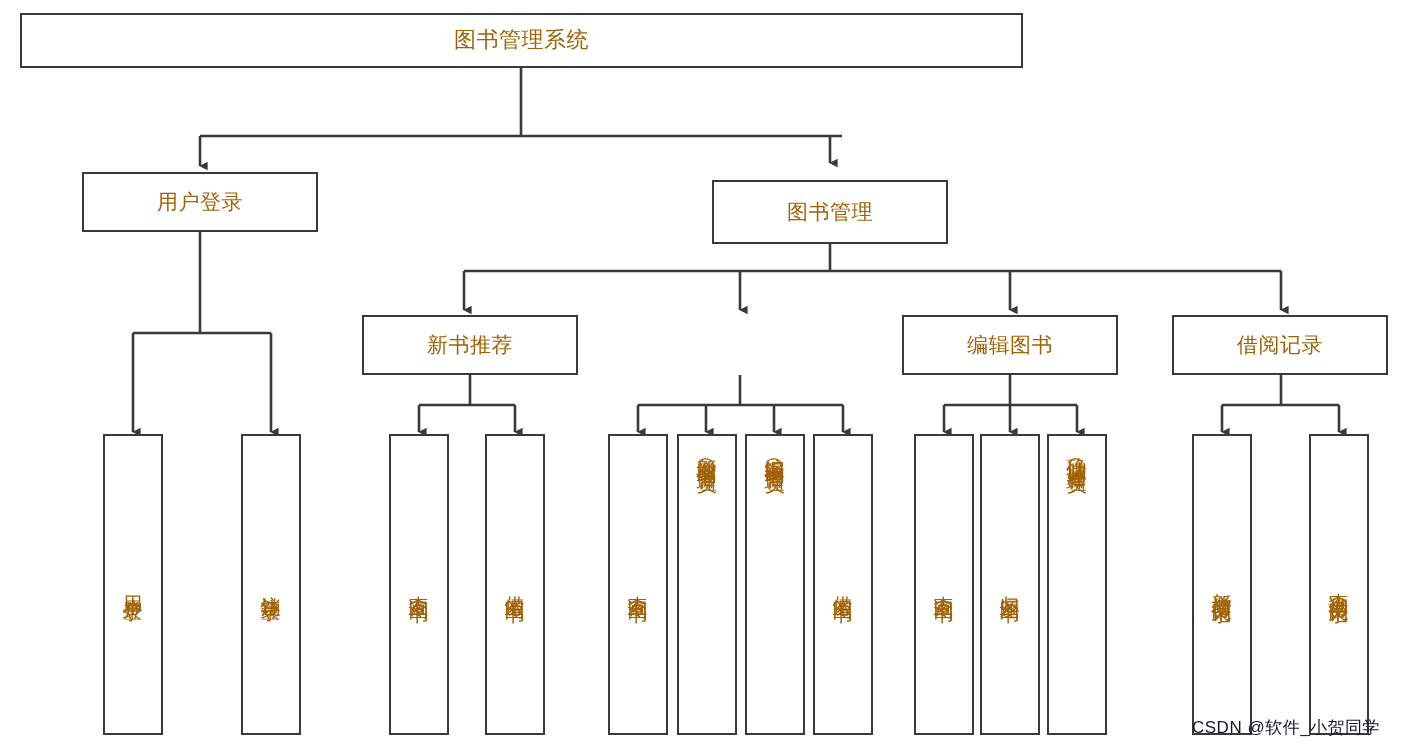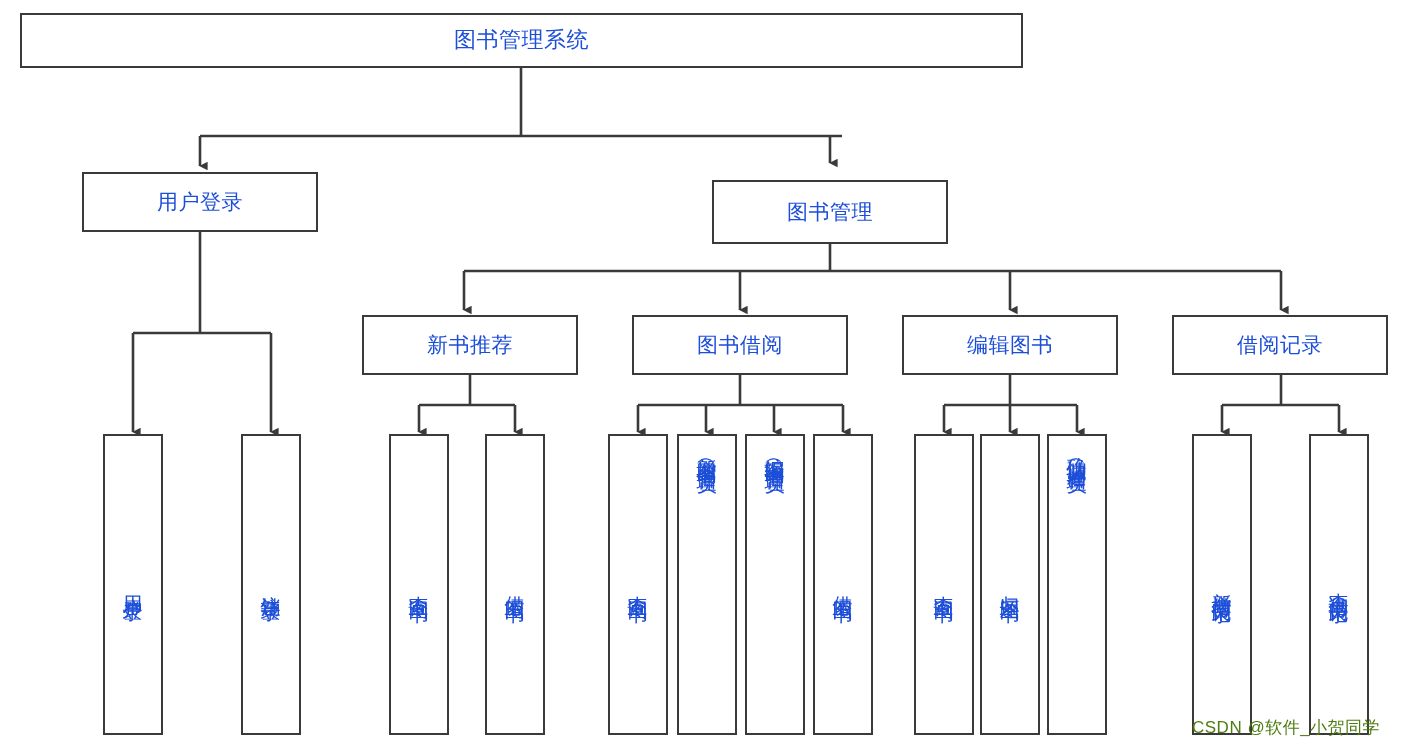--- a/index.html
+++ b/index.html
@@ -33,21 +33,21 @@
     border: 2.5px solid #3a3a3a;
     display: flex;
     align-items: center;
     justify-content: center;
     color: #2b2b2b;
   }
   .node-label {
     display: block;
     text-align: center;
     line-height: 1.28;
-    color: #1d4ed8;
+    color: #a16207;
     letter-spacing: 0.5px;
   }
   .node.horizontal .node-label {
     writing-mode: horizontal-tb;
     font-size: 21px;
   }
   .node.root .node-label {
     font-size: 22px;
   }
   .node.vertical {
@@ -62,21 +62,21 @@
     letter-spacing: 2.5px;
     line-height: 1.1;
     white-space: nowrap;
   }
   .node.vertical.centered {
     align-items: center;
     padding-top: 0;
   }
   .watermark {
     position: absolute;
-    color: #4d7c0f;
+    color: #0f172a;
     font-size: 17px;
     white-space: nowrap;
     letter-spacing: 0.5px;
   }
 </style>
 </head>
 <body>
 
 <div id="diagram-root">
 
@@ -137,23 +137,20 @@
   <div class="node horizontal" style="left:82px; top:172px; width:236px; height:60px;">
     <span class="node-label">用户登录</span>
   </div>
   <div class="node horizontal" style="left:712px; top:169px; width:236px; height:64px;margin-top:11px;">
     <span class="node-label">图书管理</span>
   </div>
 
   <div class="node horizontal" style="left:362px; top:315px; width:216px; height:60px;">
     <span class="node-label">新书推荐</span>
   </div>
-  <div class="node horizontal" style="left:632px; top:315px; width:216px; height:60px;">
-    <span class="node-label">图书借阅</span>
-  </div>
   <div class="node horizontal" style="left:902px; top:315px; width:216px; height:60px;">
     <span class="node-label">编辑图书</span>
   </div>
   <div class="node horizontal" style="left:1172px; top:315px; width:216px; height:60px;">
     <span class="node-label">借阅记录</span>
   </div>
 
   <div class="node vertical centered" style="left:103px; top:434px; width:60px; height:301px;">
     <span class="node-label">用户登录</span>
   </div>

